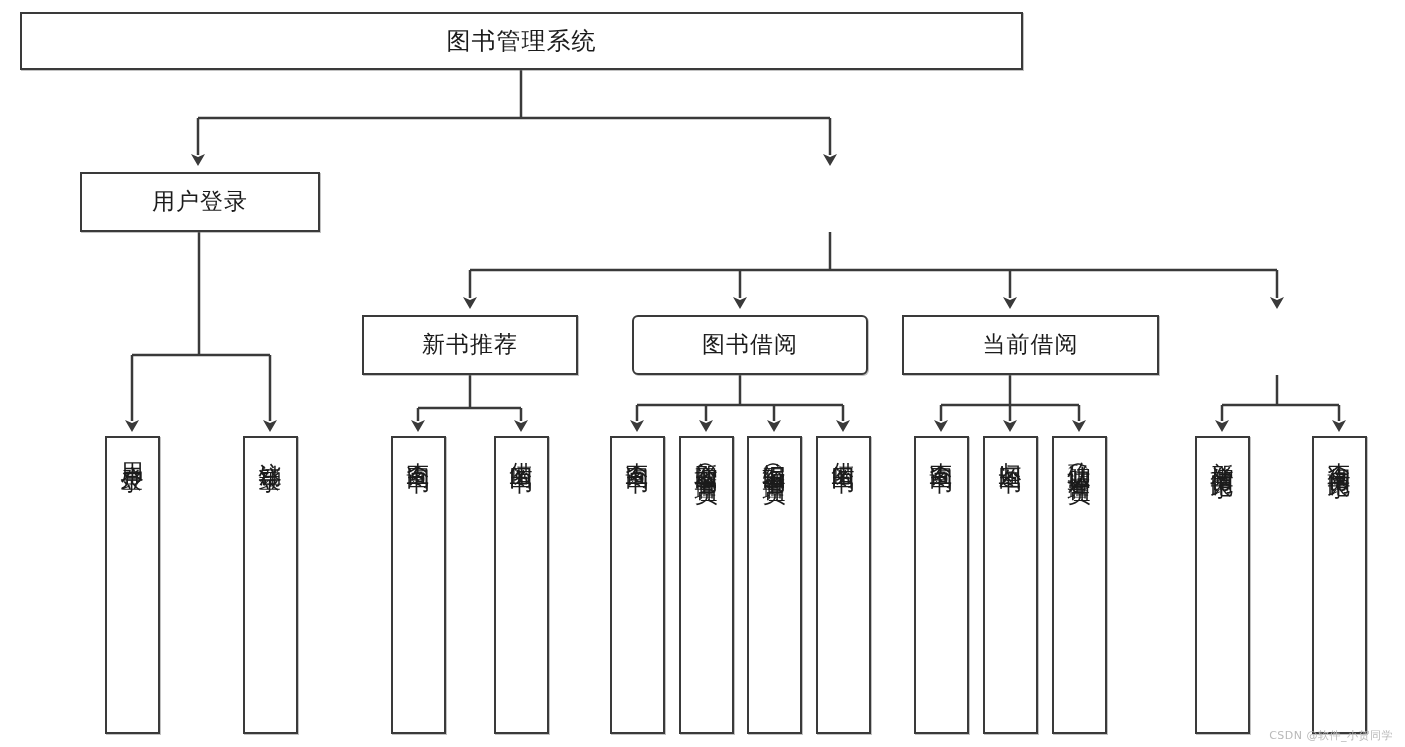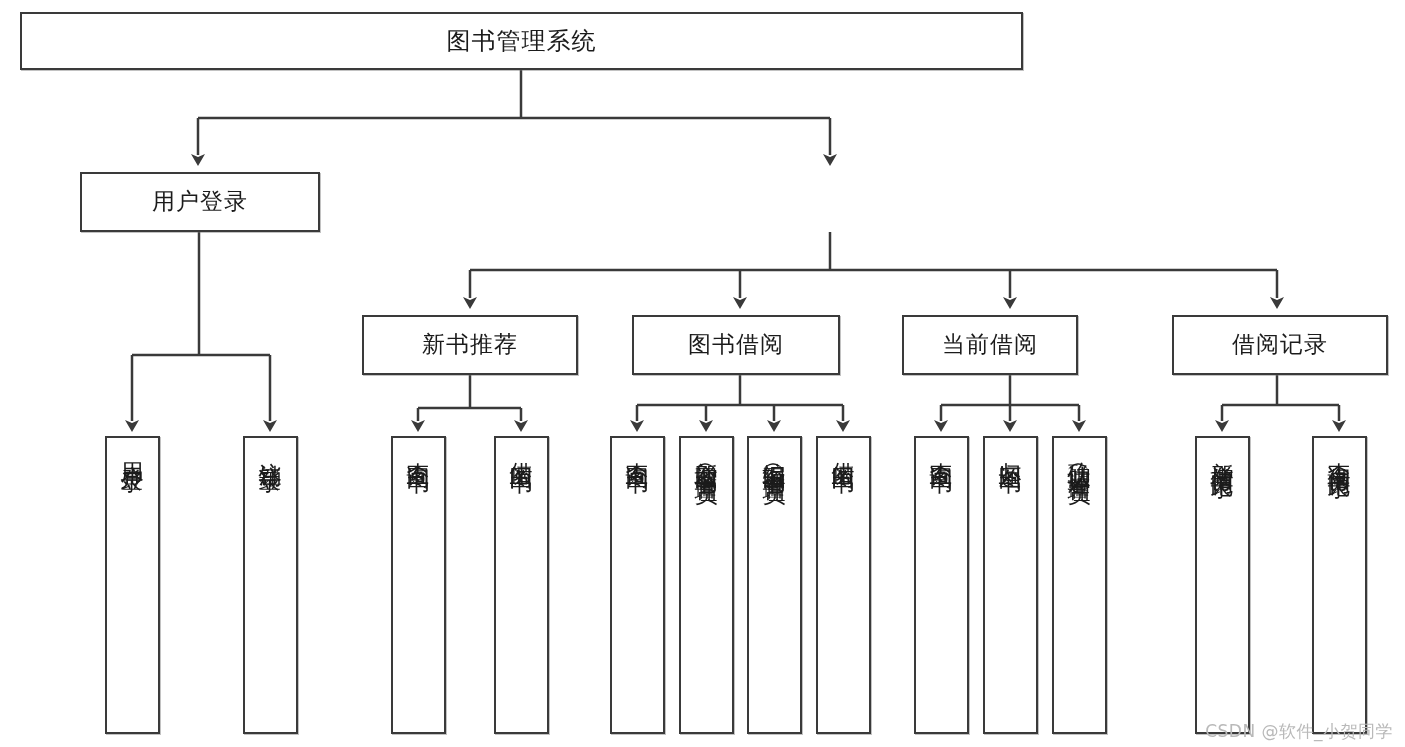--- a/index.html
+++ b/index.html
@@ -56,21 +56,21 @@
     font-size: 23px;
     letter-spacing: 3px;
     line-height: 1.05;
     color: #1b1b1b;
     margin-top: 4px;
   }
   .watermark {
     position: absolute;
     right: 12px;
     bottom: 4px;
-    font-size: 17px;
+    font-size: 11px;
     color: #b9b9b9;
     white-space: nowrap;
     letter-spacing: 0.5px;
   }
 </style>
 </head>
 <body>
 
 <div id="canvas">
 
@@ -130,31 +130,28 @@
 
   <div class="node node-h" style="left:80px; top:172px; width:240px; height:60px;">
     <span>用户登录</span>
   </div>
 
 
   <div class="node node-h" style="left:362px; top:315px; width:216px; height:60px;text-align:right;">
     <span>新书推荐</span>
   </div>
 
-  <div class="node node-h" style="left:632px; top:315px; width:208px; height:60px;">
+  <div class="node node-h" style="left:632px; top:315px; width:236px; height:60px;border-radius:6px;">
     <span>图书借阅</span>
   </div>
 
-  <div class="node node-h" style="left:902px; top:315px; width:176px; height:60px;">
+  <div class="node node-h" style="left:902px; top:315px; width:257px; height:60px;">
     <span>当前借阅</span>
   </div>
 
-  <div class="node node-h" style="left:1172px; top:315px; width:216px; height:60px;">
-    <span>借阅记录</span>
-  </div>
 
   <div class="node node-leaf" style="left:105px; top:436px; width:55px; height:298px;">
     <span class="vtext">用户登录</span>
   </div>
   <div class="node node-leaf" style="left:243px; top:436px; width:55px; height:298px;">
     <span class="vtext">注销登录</span>
   </div>
 
   <div class="node node-leaf" style="left:391px; top:436px; width:55px; height:298px;">
     <span class="vtext">查询图书</span>

